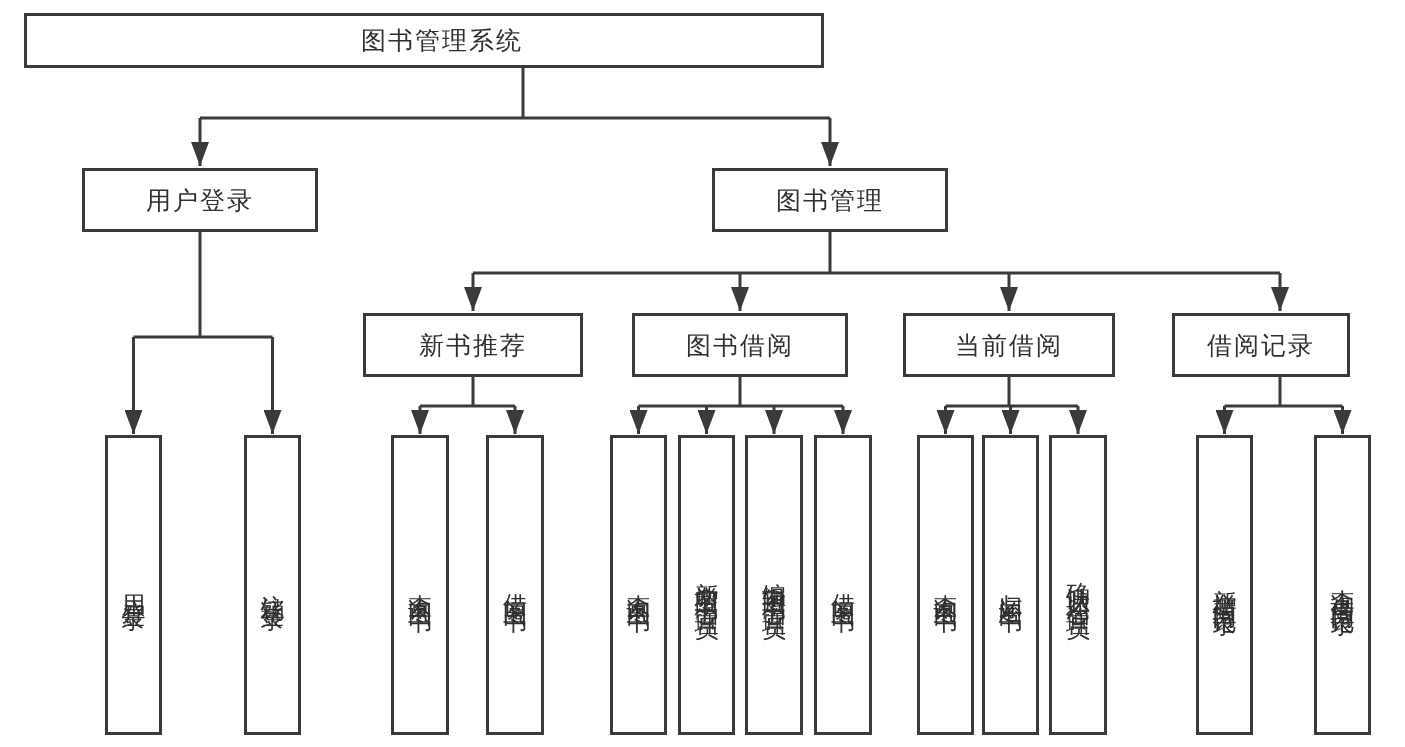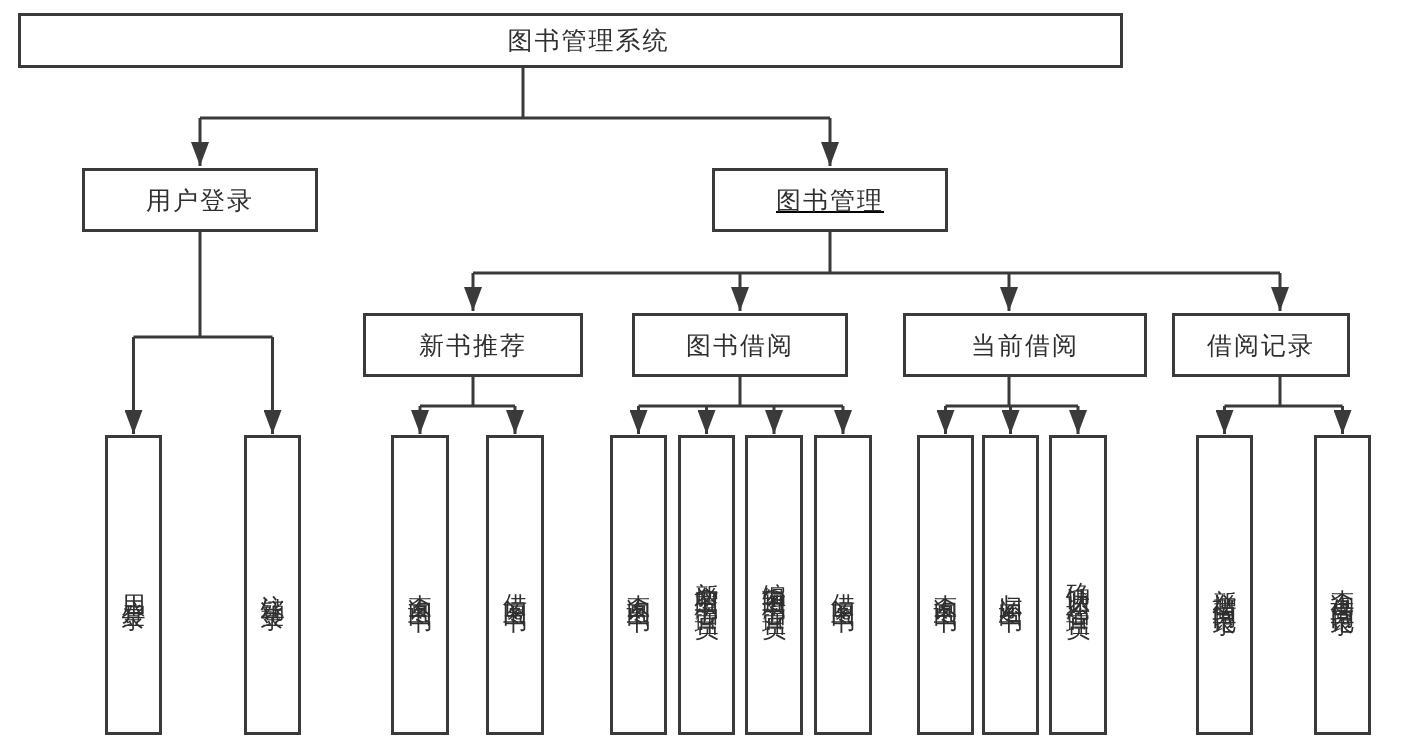--- a/index.html
+++ b/index.html
@@ -106,38 +106,38 @@
       <line x1="774" y1="406" x2="774" y2="434"></line>
       <line x1="843" y1="406" x2="843" y2="434"></line>
       <line x1="945.5" y1="406" x2="945.5" y2="434"></line>
       <line x1="1010.5" y1="406" x2="1010.5" y2="434"></line>
       <line x1="1078" y1="406" x2="1078" y2="434"></line>
       <line x1="1224.5" y1="406" x2="1224.5" y2="434"></line>
       <line x1="1342.5" y1="406" x2="1342.5" y2="434"></line>
     </g>
   </svg>
 
-  <div class="node" style="left:18px; top:13px; width:1105px; height:55px;padding-left:36px;">
+  <div class="node" style="left:24px; top:13px; width:800px; height:55px;padding-left:36px;">
     <span class="lbl">图书管理系统</span>
   </div>
 
   <div class="node" style="left:82px; top:168px; width:236px; height:64px;">
     <span class="lbl">用户登录</span>
   </div>
-  <div class="node" style="left:712px; top:168px; width:236px; height:64px;text-decoration:underline;">
+  <div class="node" style="left:712px; top:168px; width:236px; height:64px;">
     <span class="lbl">图书管理</span>
   </div>
 
   <div class="node" style="left:363px; top:313px; width:220px; height:64px;align-items:center;">
     <span class="lbl">新书推荐</span>
   </div>
   <div class="node" style="left:632px; top:313px; width:216px; height:64px;">
     <span class="lbl">图书借阅</span>
   </div>
-  <div class="node" style="left:903px; top:313px; width:244px; height:64px;">
+  <div class="node" style="left:903px; top:313px; width:212px; height:64px;">
     <span class="lbl">当前借阅</span>
   </div>
   <div class="node" style="left:1172px; top:313px; width:178px; height:64px;">
     <span class="lbl">借阅记录</span>
   </div>
 
   <div class="vnode" style="left:105px;">
     <span class="vlbl">用户登录</span>
   </div>
   <div class="vnode" style="left:244px;">

